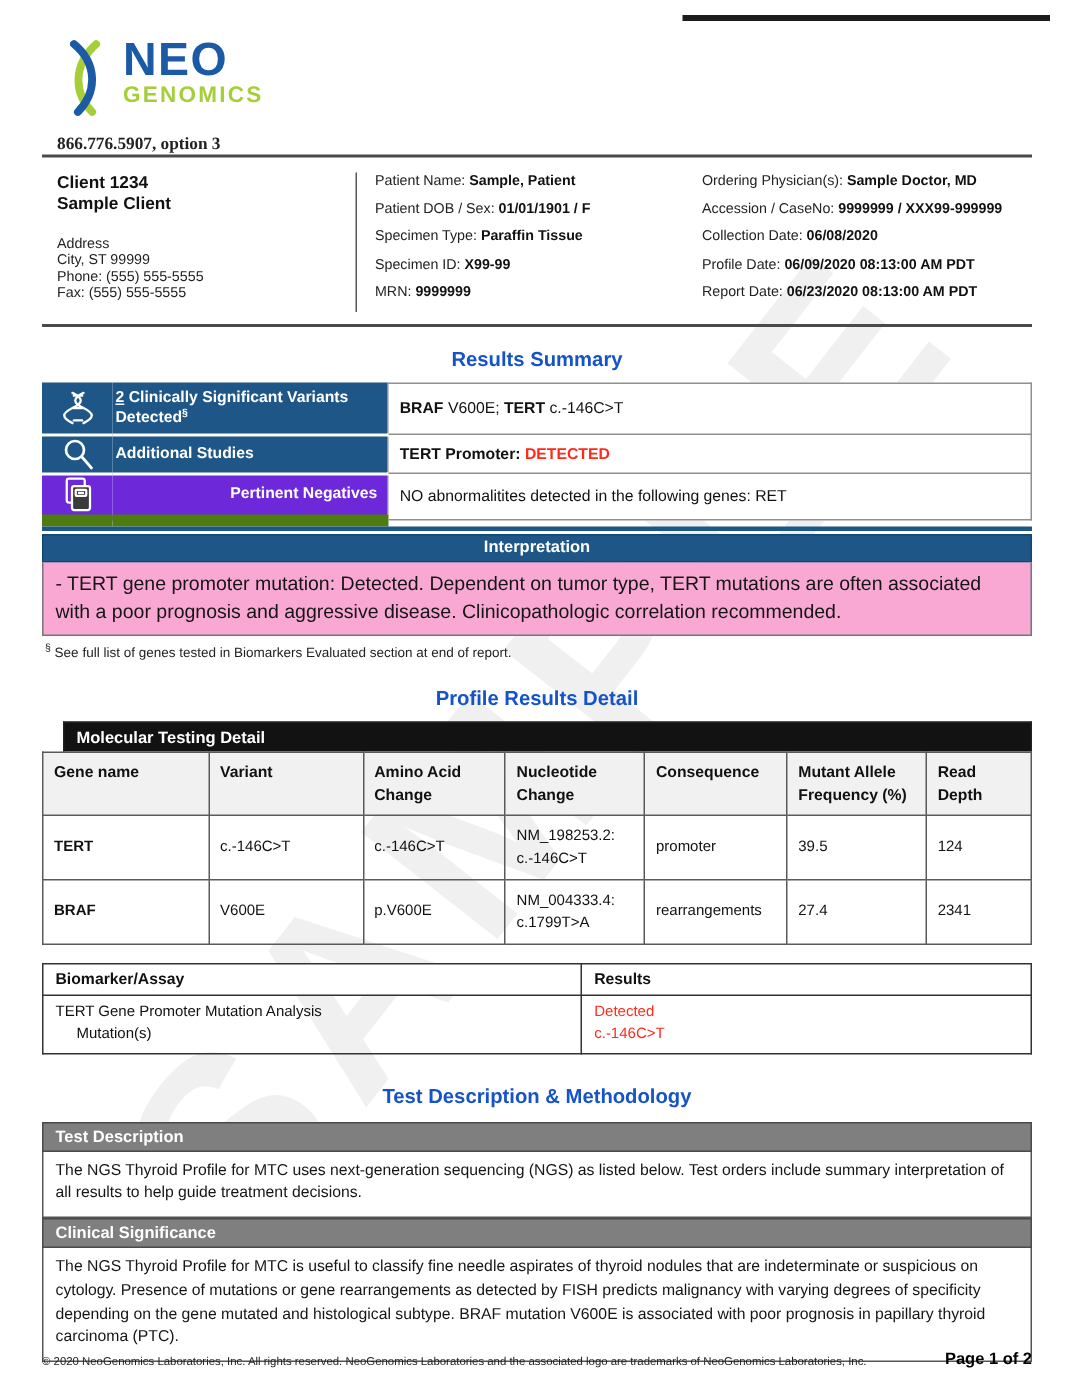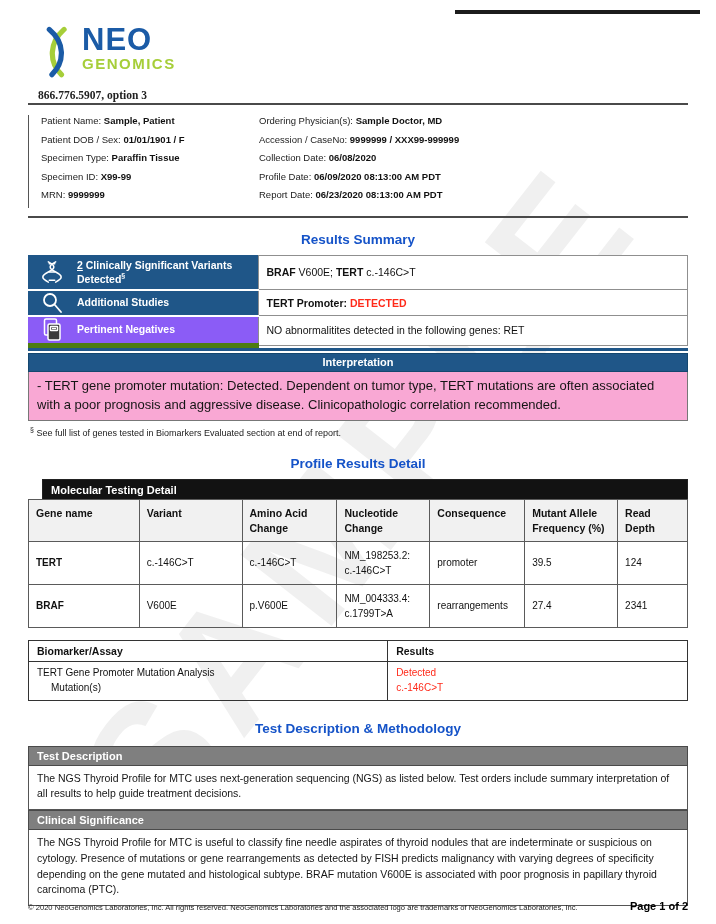--- a/index.html
+++ b/index.html
@@ -46,21 +46,21 @@
   
   .sec-heading { text-align:center; font-size:13.5px; font-weight:bold; color:#1553C8; margin:14px 0 8px 0; }
 
   
   .rs-table { width:100%; border-collapse:collapse; }
   .rs-table td { vertical-align:middle; }
   .rs-icon { width:47px; text-align:center; }
   .rs-label { width:183px; color:#fff; font-weight:bold; font-size:10.5px; padding:4px 6px 4px 2px; line-height:1.2; }
   .rs-val { background:#fff; font-size:10.5px; padding:6px 8px; border:1px solid #8f8f8f; color:#111; }
   .row-blue td.colored { background:#1F5688; border-bottom:2px solid #fff; }
-  .row-dark td.colored { background:#8b5cf6; border-bottom:5px solid #4d7c0f; }
+  .row-dark td.colored { background:#6d28d9; border-bottom:8px solid #4d7c0f;text-align:right; }
   .rs-val .red { color:#FF2A1A; font-weight:bold; }
   .u { text-decoration:underline; }
   sup { font-size:7px; }
 
   .blue-bar { height:3px; background:#1F5688; margin-top:0px; }
   .interp-bar { margin-top:2px; background:#1F5688; border:1px solid #14476f; color:#fff;
     font-weight:bold; font-size:11px; text-align:center; padding:2.5px 0; }
   .interp-body { border:1px solid #777; border-top:none; background:#f9a8d4; font-size:13px;
     line-height:1.45; padding:5px 8px 6px 8px; color:#151515; }
   .footnote { font-size:9px; margin-top:5px; padding-left:2px; color:#222; }
@@ -120,20 +120,30 @@
             <div class="genomics">GENOMICS</div>
           </span>
         </div>
         <div class="logo-phone">866.776.5907, option 3</div>
       </div>
     </div>
 
     <hr class="rule">
 
     <div class="info">
+      <div class="col1">
+        <div class="client-id">Client 1234</div>
+        <div class="client-name">Sample Client</div>
+        <div class="client-small">
+          <div>Address</div>
+          <div>City, ST 99999</div>
+          <div>Phone: (555) 555-5555</div>
+          <div>Fax: (555) 555-5555</div>
+        </div>
+      </div>
       <div class="divider"></div>
       <div class="col2">
         <div class="fline"><span>Patient Name:</span> <b>Sample, Patient</b></div>
         <div class="fline"><span>Patient DOB / Sex:</span> <b>01/01/1901 / F</b></div>
         <div class="fline"><span>Specimen Type:</span> <b>Paraffin Tissue</b></div>
         <div class="fline"><span>Specimen ID:</span> <b>X99-99</b></div>
         <div class="fline"><span>MRN:</span> <b>9999999</b></div>
       </div>
       <div class="col3">
         <div class="fline"><span>Ordering Physician(s):</span> <b>Sample Doctor, MD</b></div>

